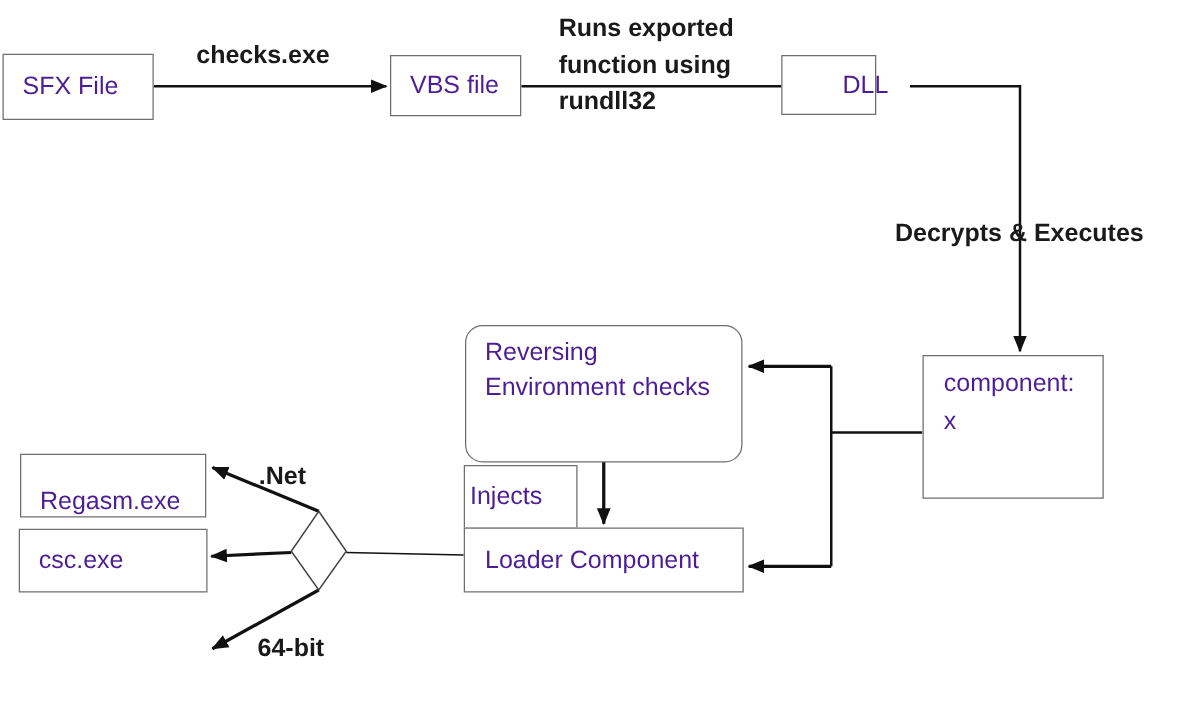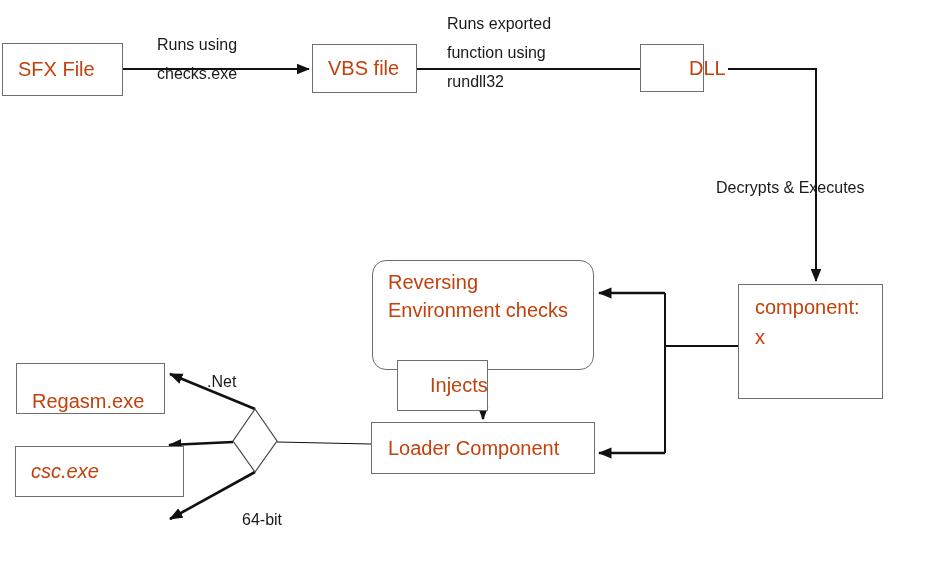--- a/index.html
+++ b/index.html
@@ -20,62 +20,63 @@
     left: 0;
     top: 0;
     width: 952px;
     height: 572px;
   }
   .node {
     position: absolute;
     box-sizing: border-box;
     background: #ffffff;
     border: 1.5px solid #6e6e6e;
-    color: #c2410c;
+    color: #4c1d95;
     font-size: 20px;
     display: flex;
     align-items: center;
     padding-left: 15px;
     white-space: nowrap;
   }
   .node.multi {
     display: block;
     white-space: normal;
   }
   .node.multi .line {
     display: block;
     white-space: nowrap;
   }
   .edge-label {
     position: absolute;
     color: #1a1a1a;
-    font-size: 16px;
+    font-size: 20px;
     line-height: 29px;
     white-space: nowrap;
+    font-weight: bold;
   }
   .edge-label .line { display: block; }
 
   
   #node-sfx       { left: 2px;   top: 43px;  width: 121px; height: 53px; }
   #node-vbs       { left: 312px; top: 44px;  width: 105px; height: 49px; }
-  #node-dll       { left: 640px; top: 44px;  width: 64px;  height: 48px; padding-left: 48px; }
+  #node-dll       { left: 625px; top: 44px;  width: 76px;  height: 48px; padding-left: 48px; }
   #node-encrypted { left: 738px; top: 284px; width: 145px; height: 115px; padding: 7px 8px 0 16px; line-height: 30px; }
   #node-reversing { left: 372px; top: 260px; width: 222px; height: 110px;  padding: 7px 8px 0 15px; line-height: 28px; border-radius: 14px; }
-  #node-injects   { left: 371px; top: 360px; width: 91px;  height: 51px; padding-left: 32px; margin-left: 26px; }
+  #node-injects   { left: 371px; top: 372px; width: 91px;  height: 51px; padding-left: 4px; }
   #node-loader    { left: 371px; top: 422px; width: 224px; height: 52px; padding-left: 16px; }
   #node-regasm    { left: 16px;  top: 363px; width: 149px; height: 51px; align-items: flex-end; }
-  #node-csc       { left: 15px;  top: 446px; width: 169px; height: 51px; font-style: italic; }
+  #node-csc       { left: 15px;  top: 423px; width: 151px; height: 51px; }
   #node-werfault  { left: 15px;  top: 498px; width: 150px; height: 50px; }
 
   
   #label-sfx-vbs   { left: 157px; top: 30px; }
   #label-vbs-dll   { left: 447px; top: 9px; }
   #label-decrypts  { left: 716px; top: 173px; }
   #label-dotnet    { left: 207px; top: 367px; text-align: right; }
-  #label-64bit     { left: 206px; top: 505px; margin-left: 36px; }
+  #label-64bit     { left: 206px; top: 505px; }
 </style>
 </head>
 <body>
 
 <div id="canvas">
 
   <svg id="edges" viewBox="0 0 952 572" xmlns="http://www.w3.org/2000/svg">
     <defs>
       <marker id="ah" viewBox="0 0 14 12" markerWidth="14" markerHeight="12" refX="12.5" refY="6" orient="auto" markerUnits="userSpaceOnUse">
         <path d="M0,0.5 L13.5,6 L0,11.5 Z" fill="#111111"></path>
@@ -134,21 +135,20 @@
   <div class="node" id="node-regasm">
     <span>Regasm.exe</span>
   </div>
 
   <div class="node" id="node-csc">
     <span>csc.exe</span>
   </div>
 
 
   <div class="edge-label" id="label-sfx-vbs">
-    <span class="line">Runs using</span>
     <span class="line">checks.exe</span>
   </div>
 
   <div class="edge-label" id="label-vbs-dll">
     <span class="line">Runs exported</span>
     <span class="line">function using</span>
     <span class="line">rundll32</span>
   </div>
 
   <div class="edge-label" id="label-decrypts">

